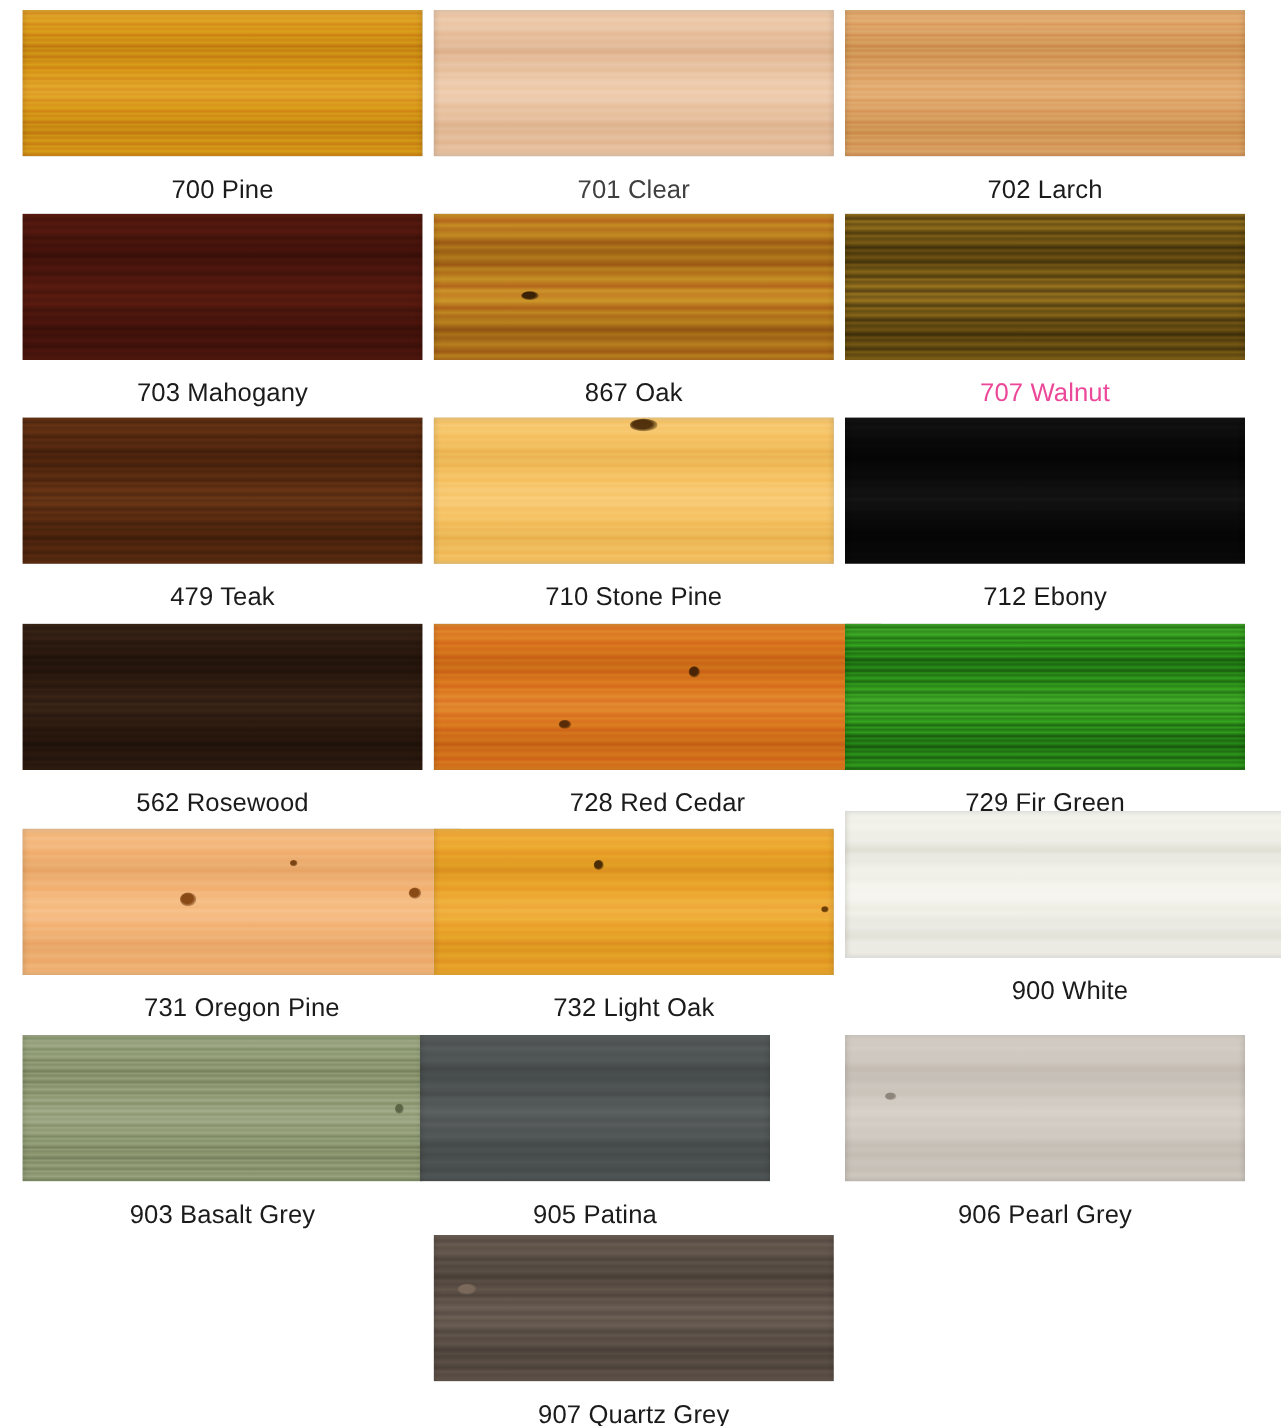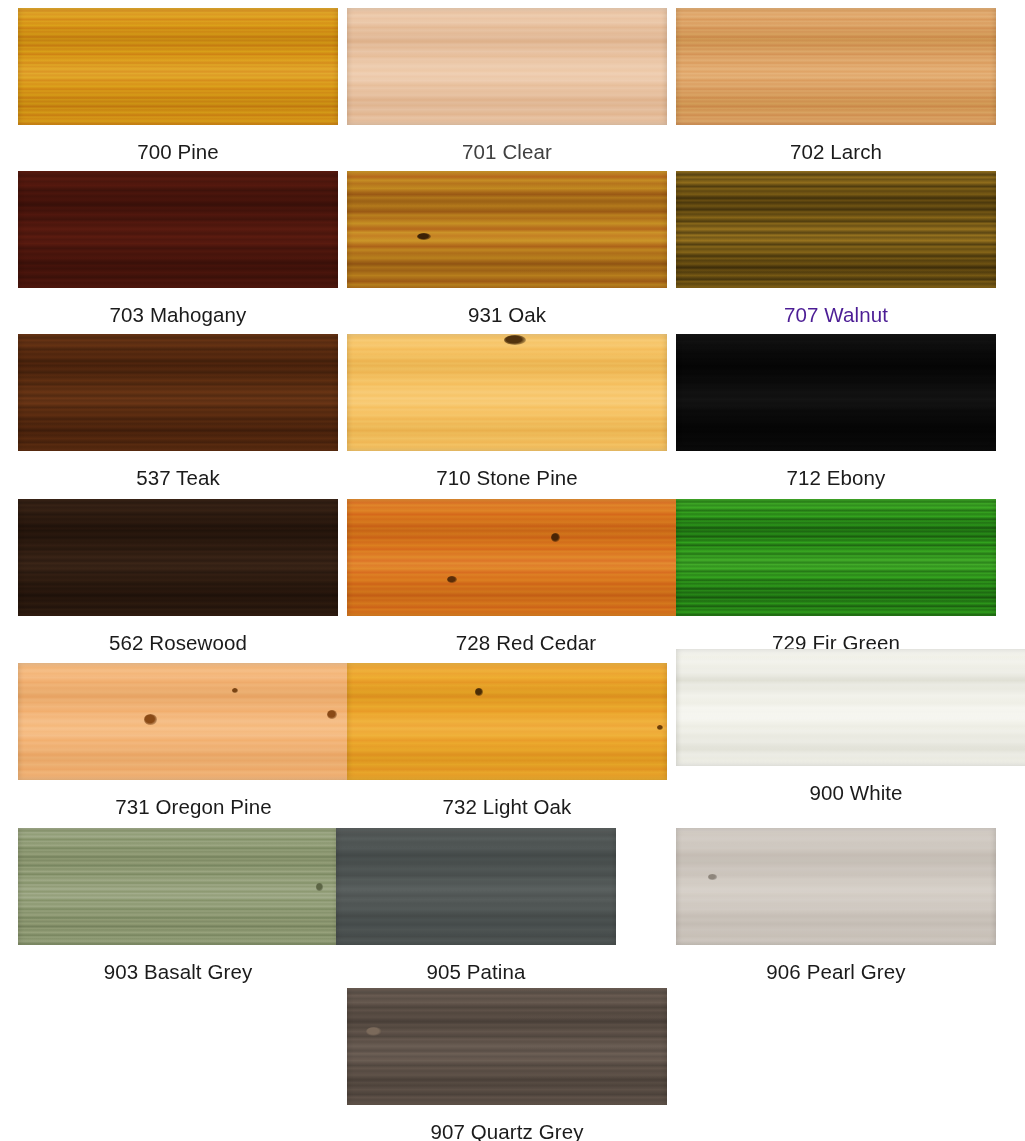--- a/index.html
+++ b/index.html
@@ -118,39 +118,39 @@
       <div class="caption" style="color: rgb(27, 27, 27);">703 Mahogany</div>
     </div>
     <div class="swatch-cell" style="left: 347px; top: 171px; width: 320px;">
       <div class="swatch">
         <div class="base" style="background: rgb(181, 118, 28);"></div>
         <div class="bands" style="background: linear-gradient(rgb(214, 147, 45) 0%, rgb(181, 118, 28) 14%, rgb(138, 84, 16) 27%, rgb(181, 118, 28) 41%, rgb(214, 147, 45) 55%, rgb(181, 118, 28) 68%, rgb(138, 84, 16) 82%, rgb(181, 118, 28) 100%); opacity: 0.55;"></div>
         <div class="grain" style="background: repeating-linear-gradient(rgba(255, 255, 255, 0.45) 0px, rgba(255, 255, 255, 0.1) 2.1px, rgba(0, 0, 0, 0.16) 3.72px, rgba(0, 0, 0, 0.45) 6px, rgba(255, 255, 255, 0.3) 9.3px, rgba(0, 0, 0, 0.12) 12.6px, rgba(255, 255, 255, 0.4) 17.4px); opacity: 0.42;"></div>
         <span class="knot" style="left: 22%; top: 53%; width: 14px; height: 7px; background: radial-gradient(at 45% 45%, rgb(59, 34, 7) 0%, rgb(59, 34, 7) 45%, rgba(0, 0, 0, 0.12) 78%, rgba(0, 0, 0, 0) 100%);"></span>
         <div class="edges"></div>
       </div>
-      <div class="caption" style="color: rgb(27, 27, 27);">931 Oak</div>
+      <div class="caption" style="color: rgb(27, 27, 27);">867 Oak</div>
     </div>
     <div class="swatch-cell" style="left: 676px; top: 171px; width: 320px;">
       <div class="swatch">
         <div class="base" style="background: rgb(109, 82, 19);"></div>
         <div class="bands" style="background: linear-gradient(rgb(143, 109, 32) 0%, rgb(109, 82, 19) 14%, rgb(61, 44, 8) 27%, rgb(109, 82, 19) 41%, rgb(143, 109, 32) 55%, rgb(109, 82, 19) 68%, rgb(61, 44, 8) 82%, rgb(109, 82, 19) 100%); opacity: 0.55;"></div>
         <div class="grain" style="background: repeating-linear-gradient(rgba(255, 255, 255, 0.45) 0px, rgba(255, 255, 255, 0.1) 1.4px, rgba(0, 0, 0, 0.16) 2.48px, rgba(0, 0, 0, 0.45) 4px, rgba(255, 255, 255, 0.3) 6.2px, rgba(0, 0, 0, 0.12) 8.4px, rgba(255, 255, 255, 0.4) 11.6px); opacity: 0.62;"></div>
         <div class="edges"></div>
       </div>
-      <div class="caption" style="color: #4c1d95;">707 Walnut</div>
+      <div class="caption" style="color: #ec4899;">707 Walnut</div>
     </div>
     <div class="swatch-cell" style="left: 18px; top: 334px; width: 320px;">
       <div class="swatch">
         <div class="base" style="background: rgb(85, 41, 15);"></div>
         <div class="bands" style="background: linear-gradient(rgb(109, 56, 23) 0%, rgb(85, 41, 15) 14%, rgb(60, 26, 8) 27%, rgb(85, 41, 15) 41%, rgb(109, 56, 23) 55%, rgb(85, 41, 15) 68%, rgb(60, 26, 8) 82%, rgb(85, 41, 15) 100%); opacity: 0.55;"></div>
         <div class="grain" style="background: repeating-linear-gradient(rgba(255, 255, 255, 0.45) 0px, rgba(255, 255, 255, 0.1) 1.4px, rgba(0, 0, 0, 0.16) 2.48px, rgba(0, 0, 0, 0.45) 4px, rgba(255, 255, 255, 0.3) 6.2px, rgba(0, 0, 0, 0.12) 8.4px, rgba(255, 255, 255, 0.4) 11.6px); opacity: 0.32;"></div>
         <div class="edges"></div>
       </div>
-      <div class="caption" style="color: rgb(27, 27, 27);">537 Teak</div>
+      <div class="caption" style="color: rgb(27, 27, 27);">479 Teak</div>
     </div>
     <div class="swatch-cell" style="left: 347px; top: 334px; width: 320px;">
       <div class="swatch">
         <div class="base" style="background: rgb(246, 194, 99);"></div>
         <div class="bands" style="background: linear-gradient(rgb(250, 210, 132) 0%, rgb(246, 194, 99) 14%, rgb(227, 171, 69) 27%, rgb(246, 194, 99) 41%, rgb(250, 210, 132) 55%, rgb(246, 194, 99) 68%, rgb(227, 171, 69) 82%, rgb(246, 194, 99) 100%); opacity: 0.55;"></div>
         <div class="grain" style="background: repeating-linear-gradient(rgba(255, 255, 255, 0.45) 0px, rgba(255, 255, 255, 0.1) 1.4px, rgba(0, 0, 0, 0.16) 2.48px, rgba(0, 0, 0, 0.45) 4px, rgba(255, 255, 255, 0.3) 6.2px, rgba(0, 0, 0, 0.12) 8.4px, rgba(255, 255, 255, 0.4) 11.6px); opacity: 0.2;"></div>
         <span class="knot" style="left: 49%; top: 1%; width: 22px; height: 10px; background: radial-gradient(at 45% 45%, rgb(83, 51, 13) 0%, rgb(83, 51, 13) 45%, rgba(0, 0, 0, 0.12) 78%, rgba(0, 0, 0, 0) 100%);"></span>
         <div class="edges"></div>
       </div>
       <div class="caption" style="color: rgb(27, 27, 27);">710 Stone Pine</div>

